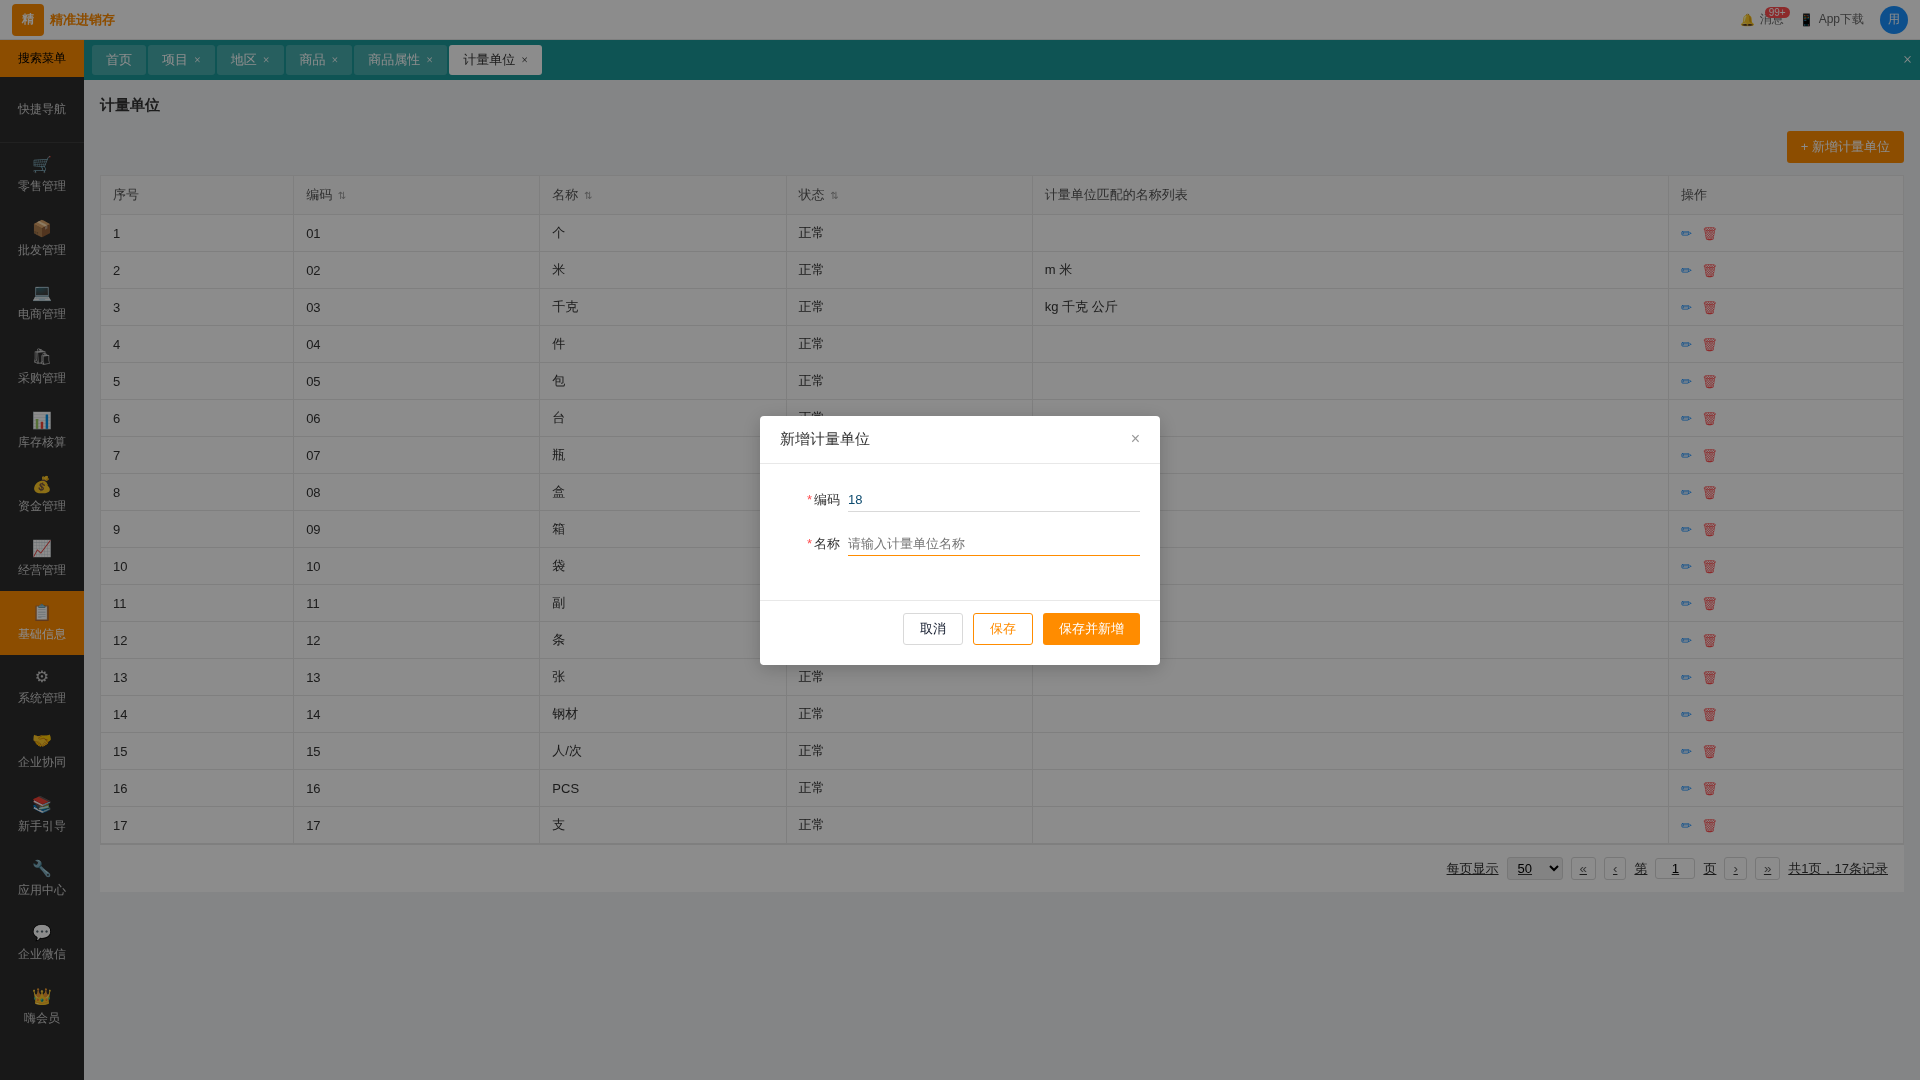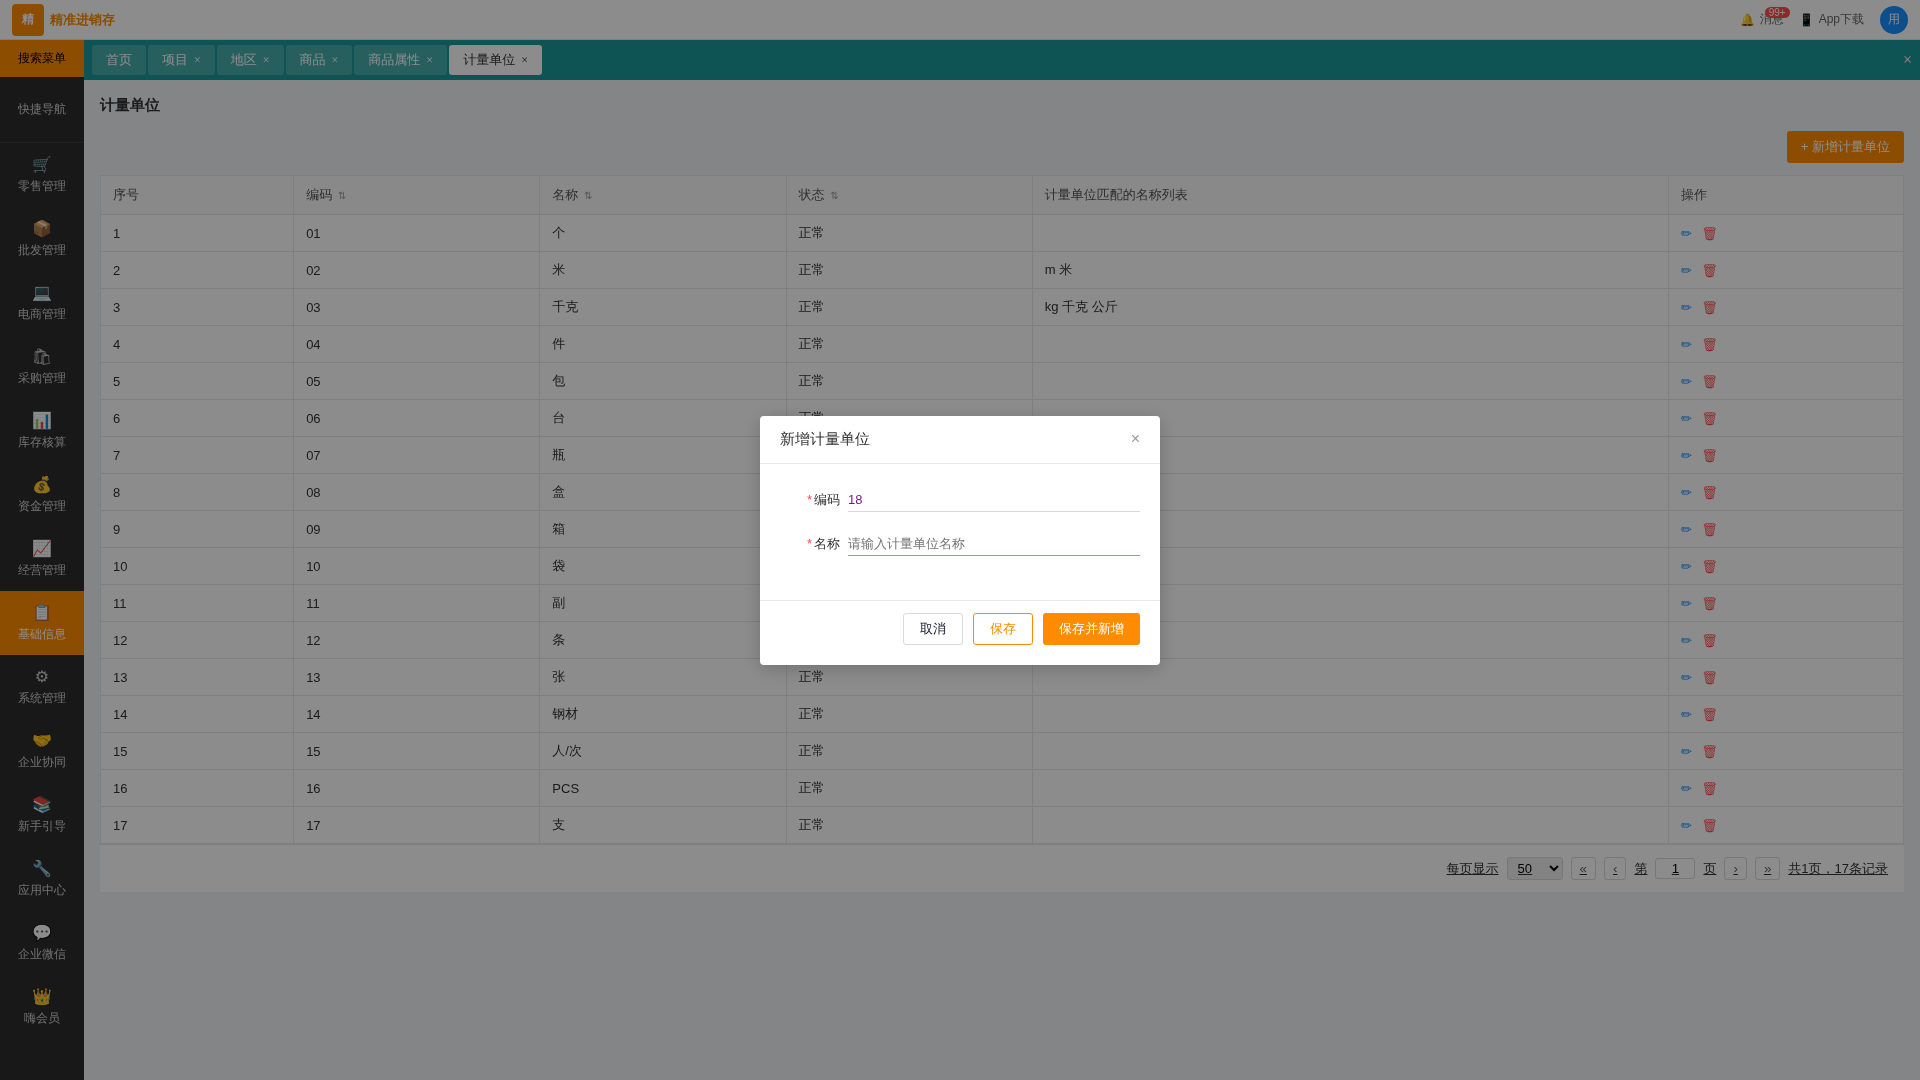--- a/index.html
+++ b/index.html
@@ -65,21 +65,21 @@
     
     .modal-overlay { position: fixed; top: 0; left: 0; width: 100%; height: 100%; background: rgba(0,0,0,0.45); display: flex; align-items: center; justify-content: center; z-index: 1000; }
     .modal { background: white; border-radius: 4px; width: 400px; box-shadow: 0 4px 20px rgba(0,0,0,0.2); }
     .modal-header { padding: 14px 20px; border-bottom: 1px solid #e8e8e8; display: flex; align-items: center; justify-content: space-between; }
     .modal-title { font-size: 15px; font-weight: 500; color: #333; }
     .modal-close { cursor: pointer; color: #999; font-size: 16px; }
     .modal-body { padding: 24px 20px; }
     .form-item { display: flex; align-items: center; margin-bottom: 20px; }
     .form-label { width: 60px; text-align: right; font-size: 13px; color: #333; margin-right: 8px; flex-shrink: 0; }
     .form-required { color: #ff4d4f; margin-right: 2px; }
-    .form-input { flex: 1; border: none; border-bottom: 1px solid #d9d9d9; padding: 4px 0; font-size: 13px; outline: none; color: #701a75; }
+    .form-input { flex: 1; border: none; border-bottom: 1px solid #d9d9d9; padding: 4px 0; font-size: 13px; outline: none; color: #0c4a6e; }
     .form-input.active-input { border-bottom-color: #ff8c00; }
     .modal-footer { padding: 12px 20px 20px; display: flex; justify-content: flex-end; gap: 10px; border-top: 1px solid #e8e8e8; }
     .btn-cancel { border: 1px solid #d9d9d9; background: white; color: #0f172a; padding: 6px 16px; border-radius: 3px; cursor: pointer; font-size: 13px; }
     .btn-save { background: white; border: 1px solid #ff8c00; color: #ff8c00; padding: 6px 16px; border-radius: 3px; cursor: pointer; font-size: 13px; }
     .btn-save-new { background: #ff8c00; border: none; color: white; padding: 6px 16px; border-radius: 3px; cursor: pointer; font-size: 13px; }
   </style>
 </head>
 <body>
 
 <div class="top-bar">

